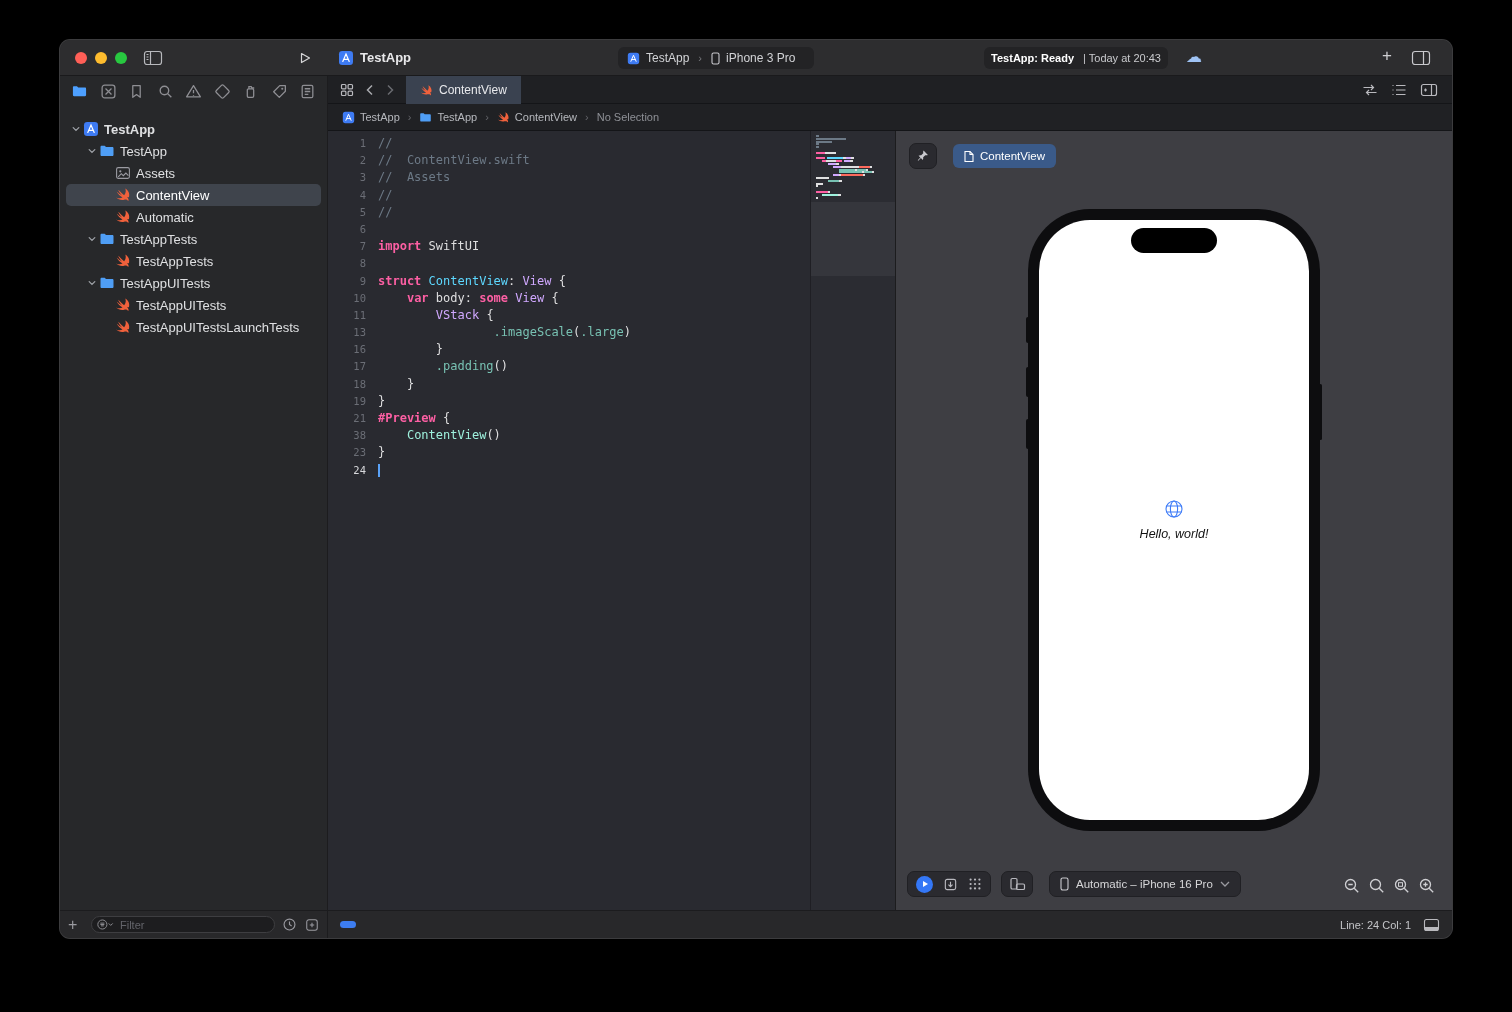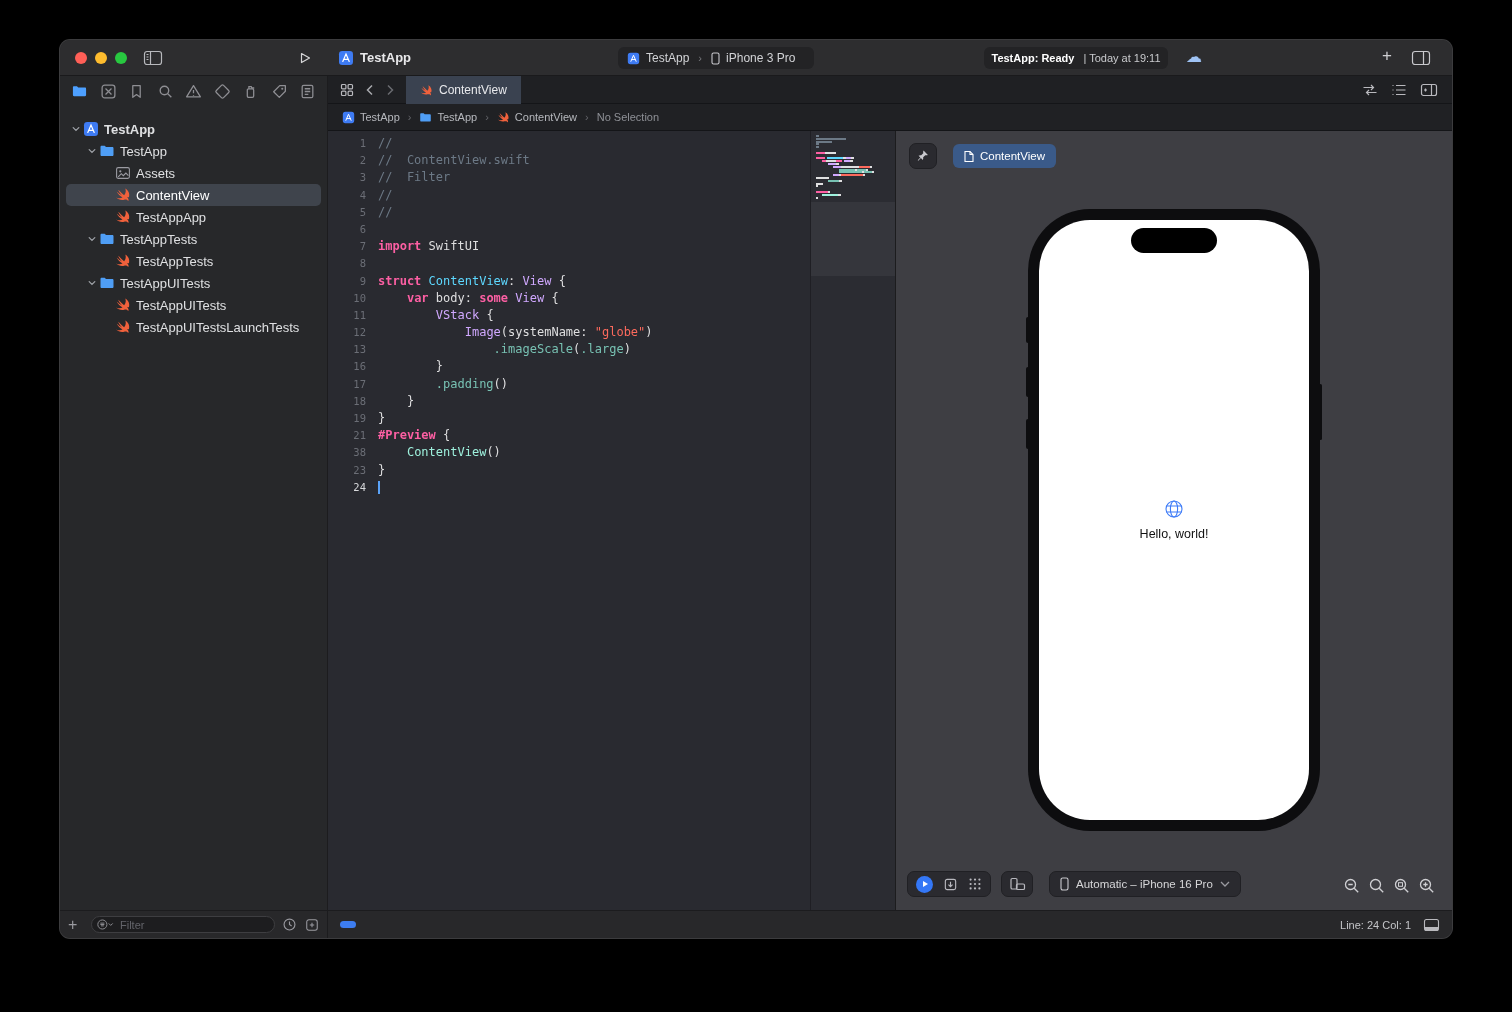--- a/index.html
+++ b/index.html
@@ -87,21 +87,21 @@
   .mm-seg.ws { background:transparent; }
   .mm-view { position:absolute; left:0; right:0; top:71px; height:74px; background:rgba(255,255,255,.05); }
 
   
   .canvas { position:relative; width:557px; height:100%; background:#3e3e43; border-left:1px solid #1c1c1e; }
   .pin-btn { position:absolute; left:13px; top:12px; width:28px; height:26px; background:#2a2a2f;
              border:1px solid #202024; border-radius:7px; display:flex; align-items:center; justify-content:center; }
   .preview-pill { position:absolute; left:57px; top:13px; height:24px; background:#3a5a89;
                   border-radius:6px; display:flex; align-items:center; gap:6px; padding:0 11px;
                   font-size:11.5px; color:#fff; }
-  .phone { position:absolute; left:132px; top:78px; width:292px; height:622px; }
+  .phone { position:absolute; left:132px; top:78px; width:292px; height:622px;font-style:italic; }
   .bezel { position:absolute; inset:0; background:#0d0d0f; border-radius:62px; }
   .screen { position:absolute; left:11px; top:11px; width:270px; height:600px; background:#fff;
             border-radius:51px; display:flex; flex-direction:column; align-items:center; justify-content:center; }
   .island { position:absolute; top:8px; left:50%; transform:translateX(-50%);
             width:86px; height:25px; background:#000; border-radius:13px; }
   .nub { position:absolute; width:3.5px; background:#0d0d0f; border-radius:2px; }
   .hello { margin-top:8px; font-size:12.5px; color:#111; }
 
   .canvas-bar { position:absolute; left:11px; bottom:13px; height:26px; display:flex; align-items:center; }
   .cgroup { height:26px; background:#2a2a2f; border:1px solid #202024; border-radius:7px;
@@ -169,21 +169,21 @@
       <span class="ghost-icon">
         <svg width="9" height="13" viewBox="0 0 9 13" fill="none" stroke="#c9c9ce" stroke-width="1.1">
             <rect x="1" y="1" width="7" height="11" rx="1.6"></rect>
           </svg>
       </span>
       <span>iPhone 3 Pro</span>
     </div>
 
     <div class="chip status" style="left:924px; width:184px">
       <span class="sb">TestApp: Ready</span>
-        <span class="sr"> | Today at 19:11</span>
+        <span class="sr"> | Today at 20:43</span>
     </div>
 
     <span class="cloud">☁</span>
     <span class="tb-plus">+</span>
     <span class="tb-icon" style="left:1350px">
       <svg width="20" height="16" viewBox="0 0 20 16" fill="none" stroke="#c9c9cd" stroke-width="1.2">
           <rect x="1.5" y="1.5" width="17" height="13" rx="2.5"></rect>
           <path d="M12.5 1.5v13"></path>
         </svg>
     </span>
@@ -291,21 +291,21 @@
           </span>
           <span class="lbl">ContentView</span>
         </div>
         <div class="row" style="padding-left: 34px;">
           <span class="chev"></span>
           <span class="ficon">
             <svg viewBox="0 0 16 16">
               <path d="M13.9 10.2c1.1-3.1-.4-6.9-3.6-8.7.9 2.3.5 5-1.2 6.7C7.3 6.6 5.2 4.7 3.4 2.7c-.1.7 1.3 3.5 3.7 5.7C5.2 7.5 3.2 6.1 1.7 4.6c1.2 2.5 3.5 4.7 5.8 6-1.8 1-4.2 1-6.4-.1 2.1 2 5.2 3 8.1 2.2 1.9-.5 3.4.2 4.1 1.4.7-1.4.1-3.1-1.4-3.9z" fill="#f0613c"></path>
             </svg>
           </span>
-          <span class="lbl">TestAppApp</span>
+          <span class="lbl">Automatic</span>
         </div>
         <div class="row" style="padding-left: 18px;">
           <span class="chev">
             <svg viewBox="0 0 10 10">
               <path d="M2.2 3.6L5 6.4l2.8-2.8" stroke="#9da0a6" stroke-width="1.3" fill="none" stroke-linecap="round"></path>
             </svg>
           </span>
           <span class="ficon">
             <svg viewBox="0 0 16 16">
               <path d="M1.5 4c0-.8.5-1.3 1.2-1.3h3l1.3 1.4h6.3c.7 0 1.2.5 1.2 1.2v6.4c0 .8-.5 1.3-1.2 1.3H2.7c-.7 0-1.2-.5-1.2-1.3z" fill="#4f9ef5"></path>
@@ -439,30 +439,29 @@
           <span>No Selection</span>
         </span>
       </div>
 
     <div class="content">
 
       <div class="editor">
         <div id="code">
             <div class="cl"><span class="ln">1</span><span class="ct"><span class="cm">//</span></span></div>
             <div class="cl"><span class="ln">2</span><span class="ct"><span class="cm">//  ContentView.swift</span></span></div>
-            <div class="cl"><span class="ln">3</span><span class="ct"><span class="cm">//  Filter</span></span></div>
+            <div class="cl"><span class="ln">3</span><span class="ct"><span class="cm">//  Assets</span></span></div>
             <div class="cl"><span class="ln">4</span><span class="ct"><span class="cm">//</span></span></div>
             <div class="cl"><span class="ln">5</span><span class="ct"><span class="cm">//</span></span></div>
             <div class="cl"><span class="ln">6</span><span class="ct"></span></div>
             <div class="cl"><span class="ln">7</span><span class="ct"><span class="kw">import</span><span class="pl"> SwiftUI</span></span></div>
             <div class="cl"><span class="ln">8</span><span class="ct"></span></div>
             <div class="cl"><span class="ln">9</span><span class="ct"><span class="kw">struct</span><span class="pl"> </span><span class="decl">ContentView</span><span class="pl">: </span><span class="ty">View</span><span class="pl"> {</span></span></div>
             <div class="cl"><span class="ln">10</span><span class="ct"><span class="pl">    </span><span class="kw">var</span><span class="pl"> body: </span><span class="kw">some</span><span class="pl"> </span><span class="ty">View</span><span class="pl"> {</span></span></div>
             <div class="cl"><span class="ln">11</span><span class="ct"><span class="pl">        </span><span class="ty">VStack</span><span class="pl"> {</span></span></div>
-            <div class="cl"><span class="ln">12</span><span class="ct"><span class="pl">            </span><span class="ty">Image</span><span class="pl">(systemName: </span><span class="str">"globe"</span><span class="pl">)</span></span></div>
             <div class="cl"><span class="ln">13</span><span class="ct"><span class="pl">                </span><span class="mb">.imageScale</span><span class="pl">(</span><span class="mb">.large</span><span class="pl">)</span></span></div>
             <div class="cl"><span class="ln">16</span><span class="ct"><span class="pl">        }</span></span></div>
             <div class="cl"><span class="ln">17</span><span class="ct"><span class="pl">        </span><span class="mb">.padding</span><span class="pl">()</span></span></div>
             <div class="cl"><span class="ln">18</span><span class="ct"><span class="pl">    }</span></span></div>
             <div class="cl"><span class="ln">19</span><span class="ct"><span class="pl">}</span></span></div>
             <div class="cl"><span class="ln">21</span><span class="ct"><span class="kw">#Preview</span><span class="pl"> {</span></span></div>
             <div class="cl"><span class="ln">38</span><span class="ct"><span class="pl">    </span><span class="pt">ContentView</span><span class="pl">()</span></span></div>
             <div class="cl"><span class="ln">23</span><span class="ct"><span class="pl">}</span></span></div>
             <div class="cl"><span class="ln cur">24</span><span class="ct"><span class="caret"></span></span></div>
           </div>

